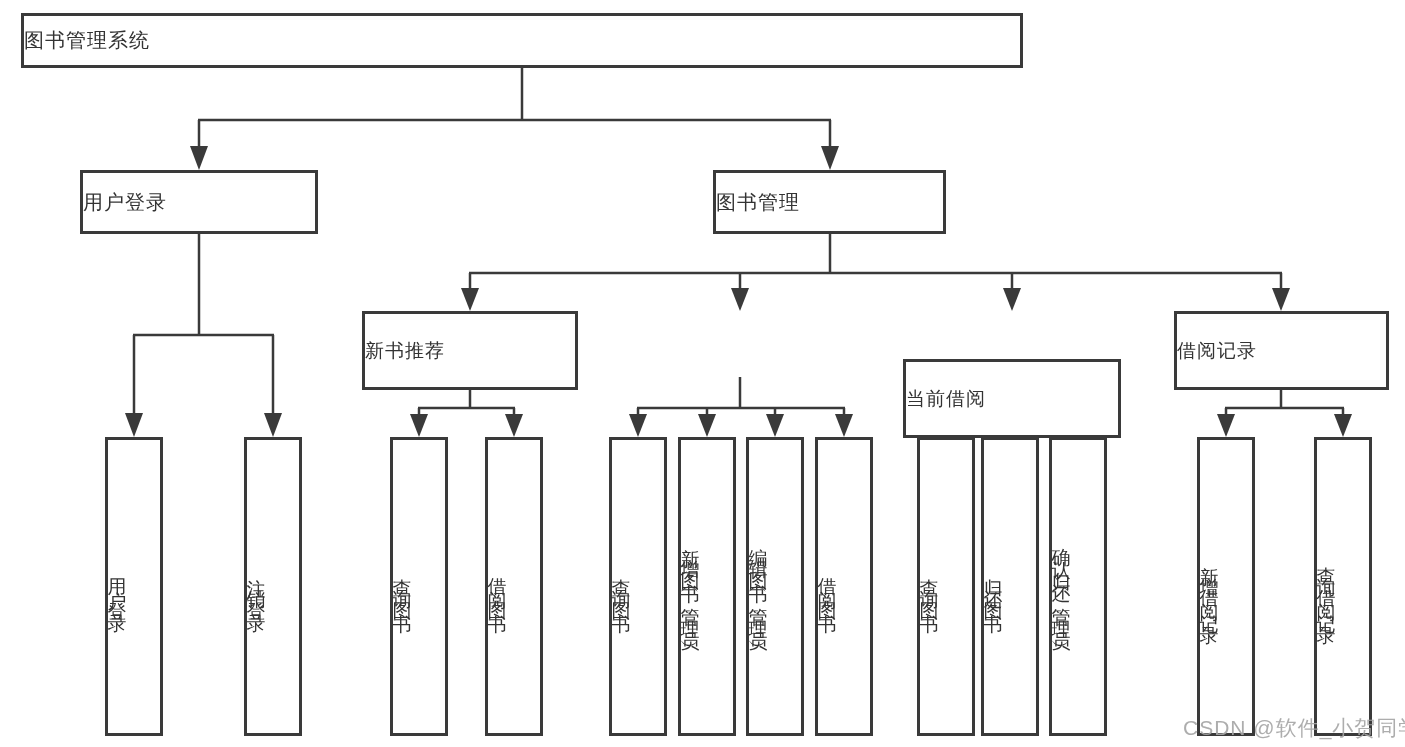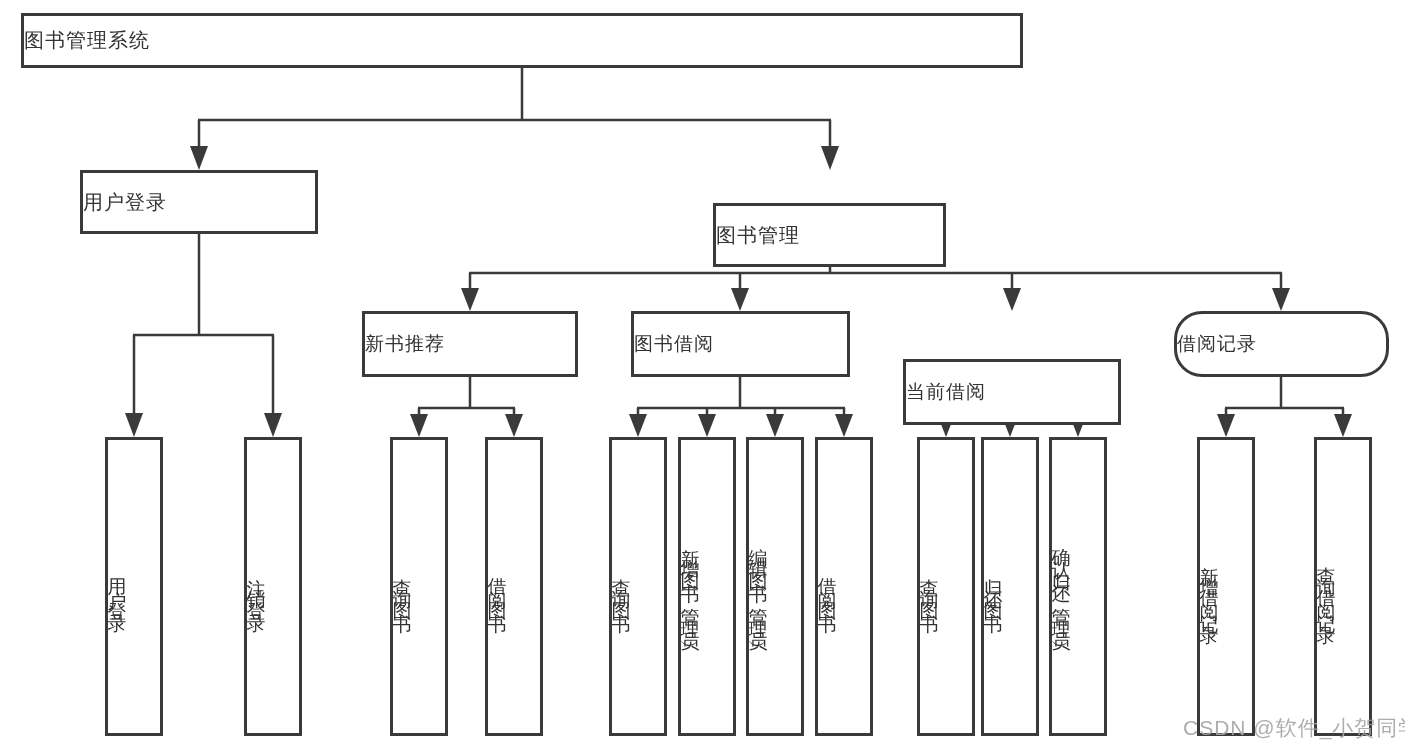--- a/index.html
+++ b/index.html
@@ -16,21 +16,21 @@
     box-sizing:border-box;
     background:#ffffff;
     border:3px solid #3a3a3a;
     display:flex;align-items:center;
     z-index:1;
     color:#333333;
   }
   .node-h{font-size:20px;letter-spacing:1px;}
   .root{left:21px;top:13px;width:1002px;height:55px;}
   .lvl1{top:170px;height:64px;}
-  .lvl2{top:311px;height:66px;font-size:19px;}
+  .lvl2{top:311px;height:79px;font-size:19px;}
   .leaf{top:437px;height:299px;width:58px;font-size:19px;}
   .leaf span{
     writing-mode:vertical-rl;
     text-orientation:mixed;
     letter-spacing:12px;
     line-height:1;
     white-space:nowrap;
   }
   .watermark{
     position:absolute;
@@ -111,34 +111,31 @@
     </g>
   </svg>
 
   <div class="node node-h root">
     <span>图书管理系统</span>
   </div>
 
   <div class="node node-h lvl1" style="left:80px;width:238px;">
     <span>用户登录</span>
   </div>
-  <div class="node node-h lvl1" style="left:713px;width:233px;margin-top:33px;">
+  <div class="node node-h lvl1" style="left:713px;width:233px;">
     <span>图书管理</span>
   </div>
 
   <div class="node node-h lvl2" style="left:362px;width:216px;">
     <span>新书推荐</span>
   </div>
-  <div class="node node-h lvl2" style="left:631px;width:219px;">
-    <span>图书借阅</span>
-  </div>
   <div class="node node-h lvl2" style="left:903px;width:218px;margin-top:48px;">
     <span>当前借阅</span>
   </div>
-  <div class="node node-h lvl2" style="left:1174px;width:215px;border-radius:28px;">
+  <div class="node node-h lvl2" style="left:1174px;width:215px;">
     <span>借阅记录</span>
   </div>
 
   <div class="node leaf" style="left:105px;">
     <span>用户登录</span>
   </div>
   <div class="node leaf" style="left:244px;">
     <span>注销登录</span>
   </div>
 

